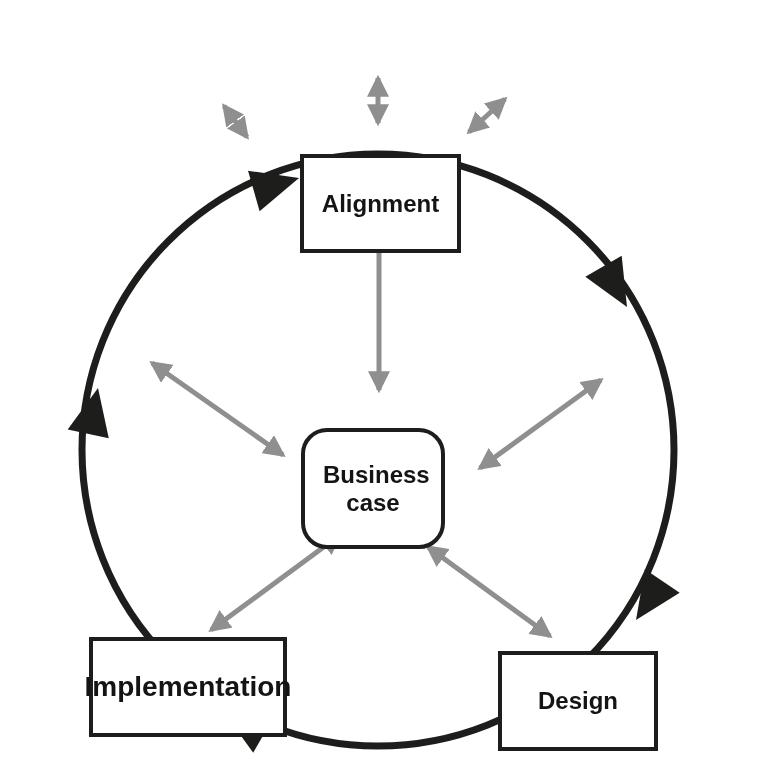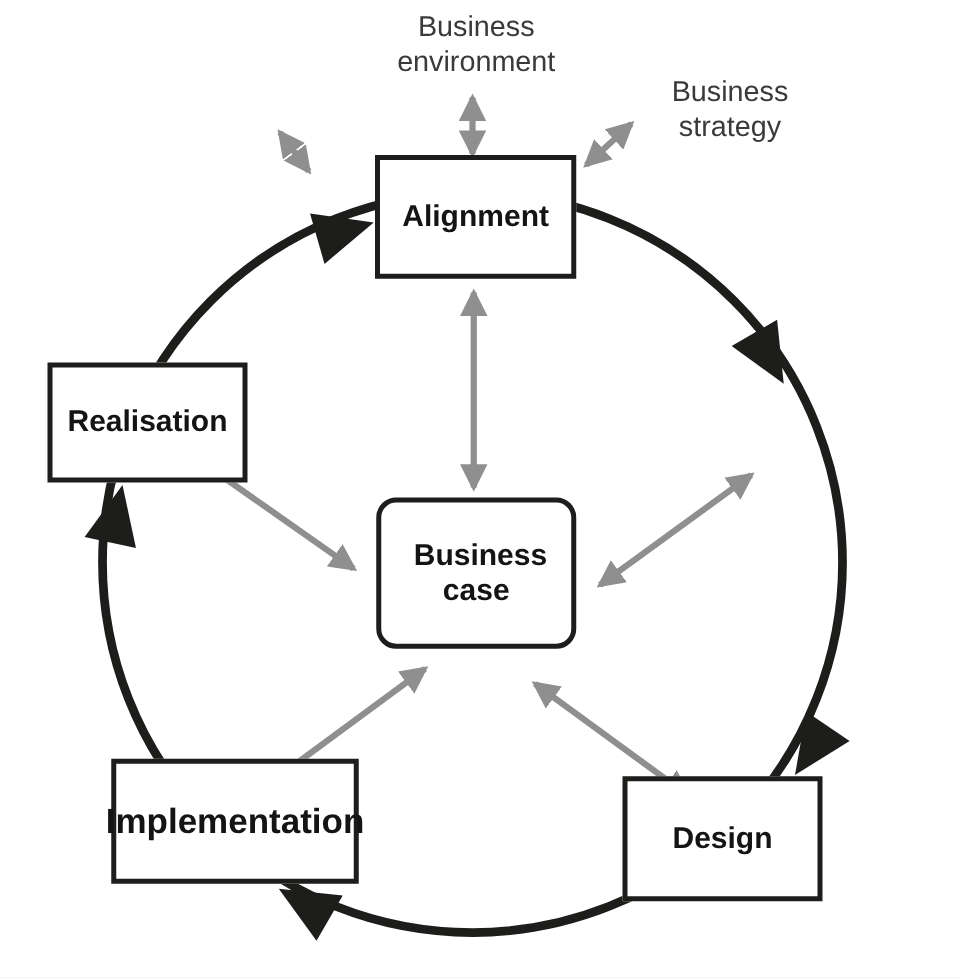--- a/index.html
+++ b/index.html
@@ -25,30 +25,30 @@
   .gray-line{stroke:var(--arrow-gray);stroke-width:5;fill:none;}
   .gray-head{fill:var(--arrow-gray);}
   .node-box{
     position:absolute;z-index:2;
     box-sizing:border-box;
     background:var(--background);
     border:4px solid var(--ink);
     display:flex;align-items:center;justify-content:center;
     text-align:center;
     color:var(--box-text);
-    font-weight:bold;font-size:24px;line-height:1.15;
+    font-weight:bold;font-size:24px;line-height:1.15;margin-top:30px;
   }
   #alignment-box{left:300px;top:124px;width:161px;height:99px;}
   #definition-box{left:570px;top:310px;width:158px;height:99px;}
   #design-box{left:498px;top:621px;width:160px;height:100px;}
   #implementation-box{left:89px;top:607px;width:198px;height:100px;font-size:28px;}
   #realisation-box{left:38px;top:290px;width:160px;height:96px;}
   #business-case-box{
-    left:301px;top:398px;width:160px;height:121px;
-    border-radius:16px;border-width:4px;
+    left:301px;top:398px;width:144px;height:121px;
+    border-radius:26px;border-width:4px;
   }
   #business-case-box .node-label{width:100px;}
   .ext-label{
     position:absolute;z-index:2;
     text-align:center;
     color:var(--label-text);
     font-size:23px;line-height:1.2;font-weight:normal;
   }
   #business-environment-label{left:290px;top:8px;width:182px;}
   #enterprise-architecture-label{left:72px;top:56px;width:178px;}
@@ -91,26 +91,21 @@
 
 
   <div class="node-box" id="design-box">
     <span class="node-label">Design</span>
   </div>
 
   <div class="node-box" id="implementation-box">
     <span class="node-label">Implementation</span>
   </div>
 
-  <div class="node-box" id="realisation-box">
-    <span class="node-label">Realisation</span>
-  </div>
 
   <div class="node-box" id="business-case-box">
     <span class="node-label">Business case</span>
   </div>
 
 
-  <div class="ext-label" id="business-environment-label">Business environment</div>
 
-  <div class="ext-label" id="business-strategy-label">Business strategy</div>
 
 </div>
 
 </body></html>

